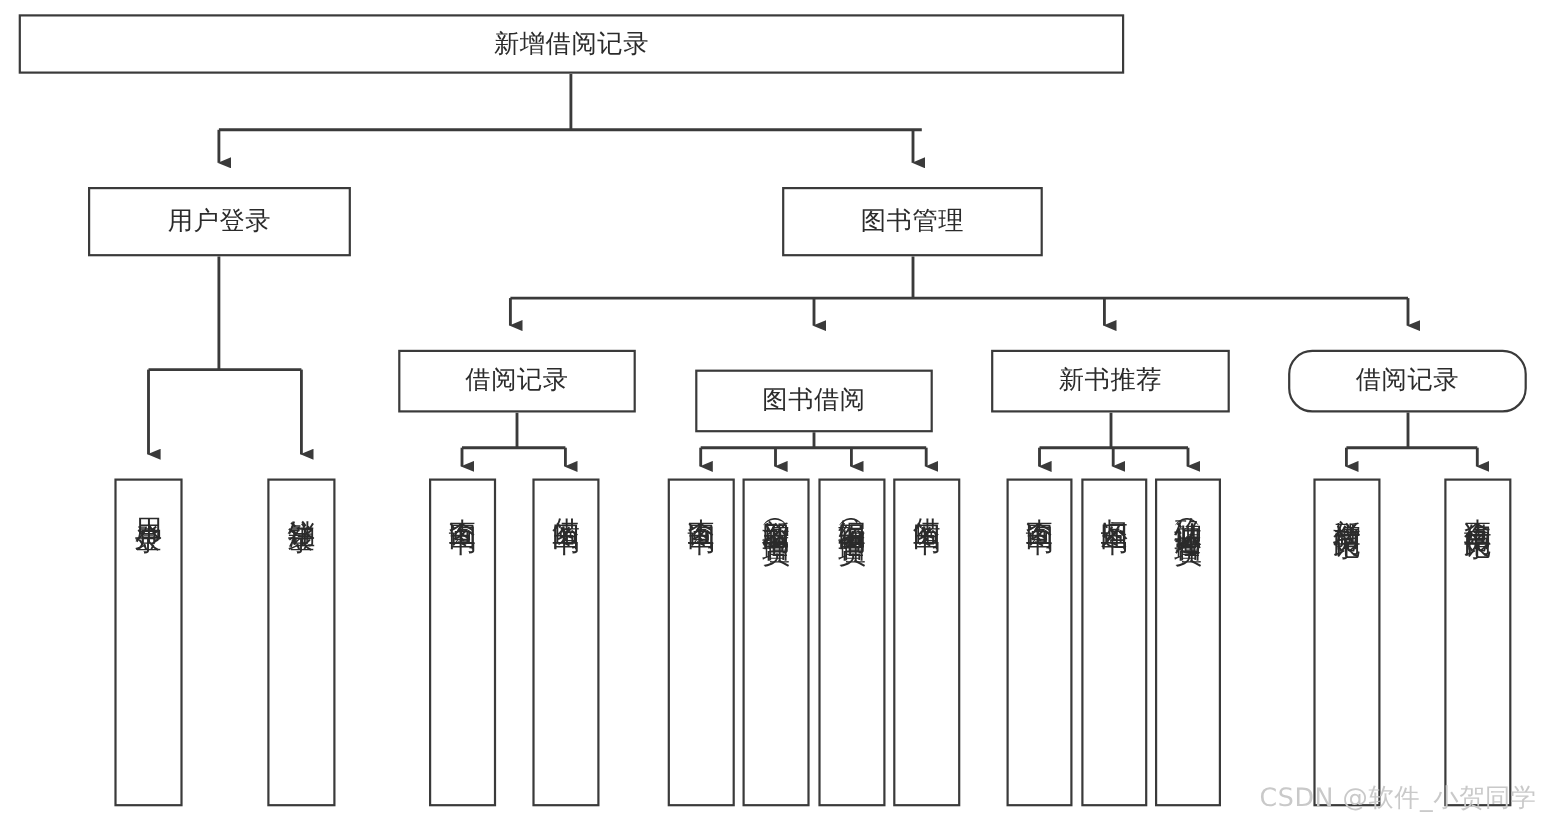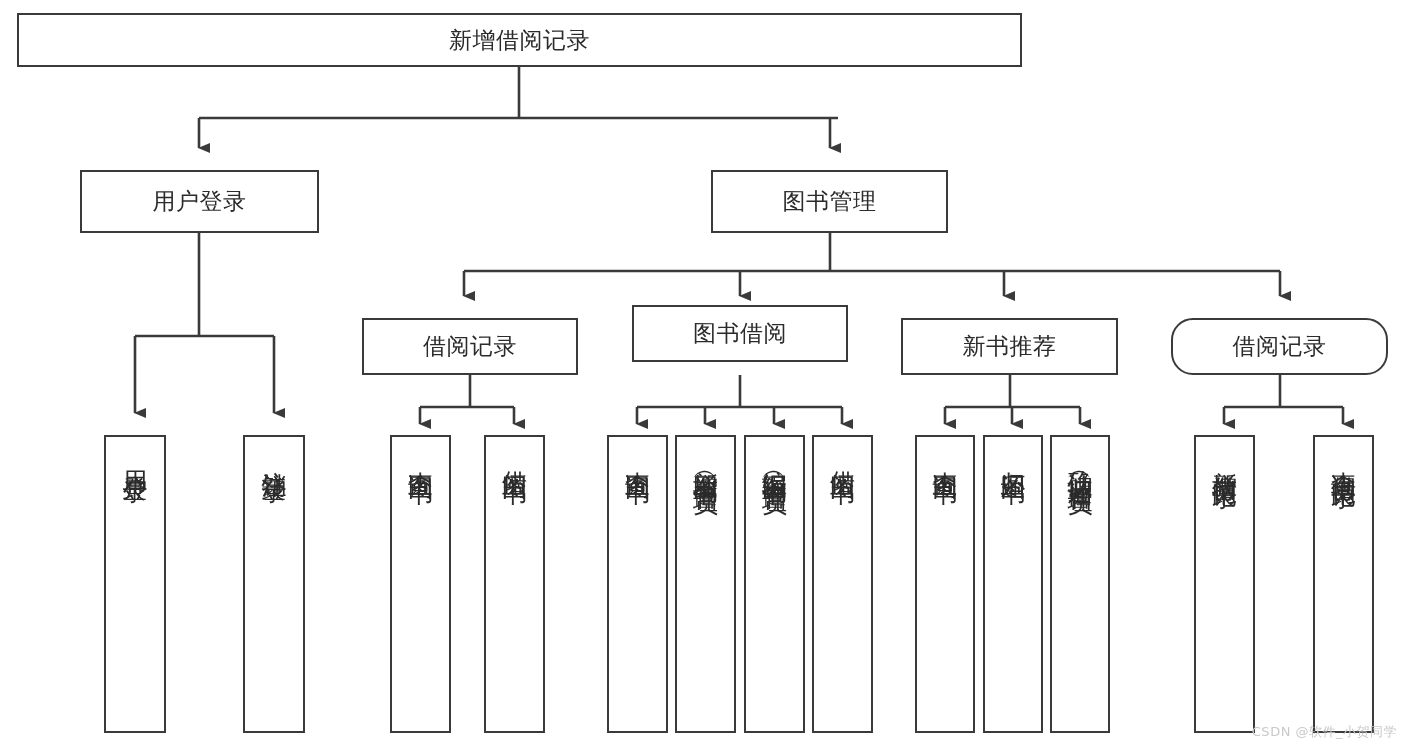--- a/index.html
+++ b/index.html
@@ -57,21 +57,21 @@
     writing-mode: vertical-rl;
     text-orientation: upright;
     letter-spacing: 3px;
     line-height: 1;
     white-space: nowrap;
   }
   #watermark {
     position: absolute;
     right: 8px;
     bottom: 6px;
-    font-size: 13px;
+    font-size: 23px;
     color: #c9c9c9;
     white-space: nowrap;
     letter-spacing: 0.5px;
   }
 </style>
 </head>
 <body>
 
 <div id="canvas">
 
@@ -134,21 +134,21 @@
   </div>
 
   <div class="node horiz" style="left:711px; top:170px; width:237px; height:63px;">
     <span class="lbl">图书管理</span>
   </div>
 
   <div class="node horiz" style="left:362px; top:318px; width:216px; height:57px;">
     <span class="lbl">借阅记录</span>
   </div>
 
-  <div class="node horiz" style="left:632px; top:305px; width:216px; height:57px;">
+  <div class="node horiz" style="left:632px; top:336px; width:216px; height:57px;">
     <span class="lbl">图书借阅</span>
   </div>
 
   <div class="node horiz" style="left:901px; top:318px; width:217px; height:57px;">
     <span class="lbl">新书推荐</span>
   </div>
 
   <div class="node horiz" style="left:1171px; top:318px; width:217px; height:57px;border-radius:22px;">
     <span class="lbl">借阅记录</span>
   </div>

